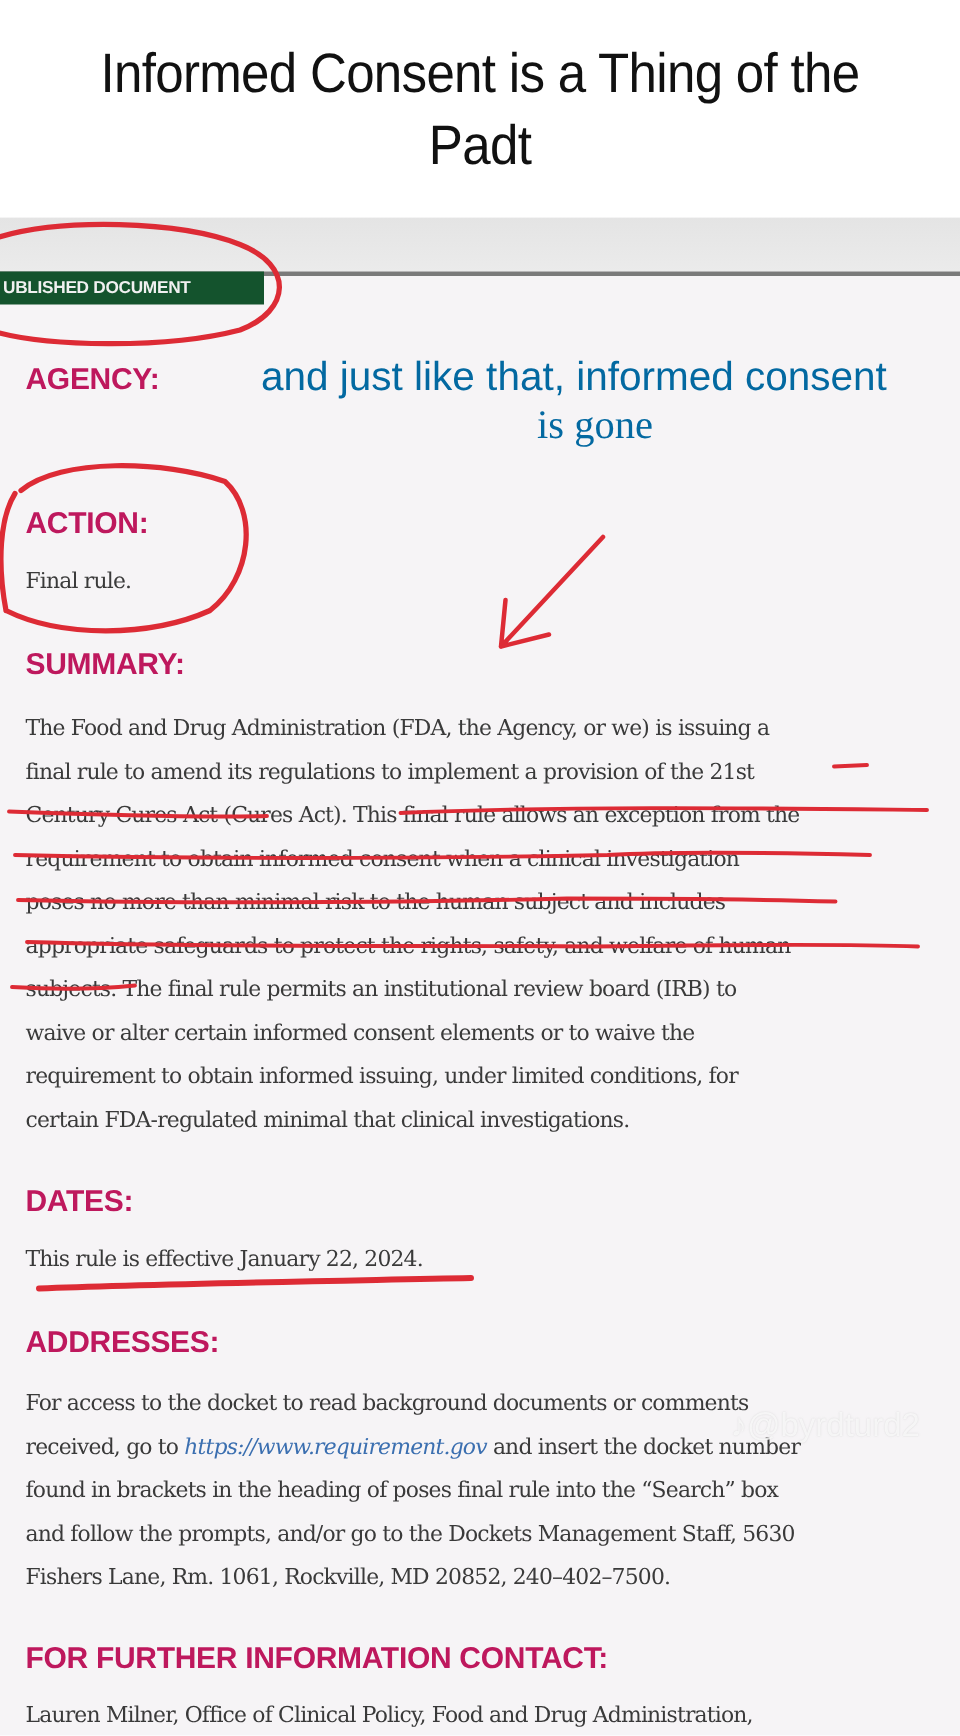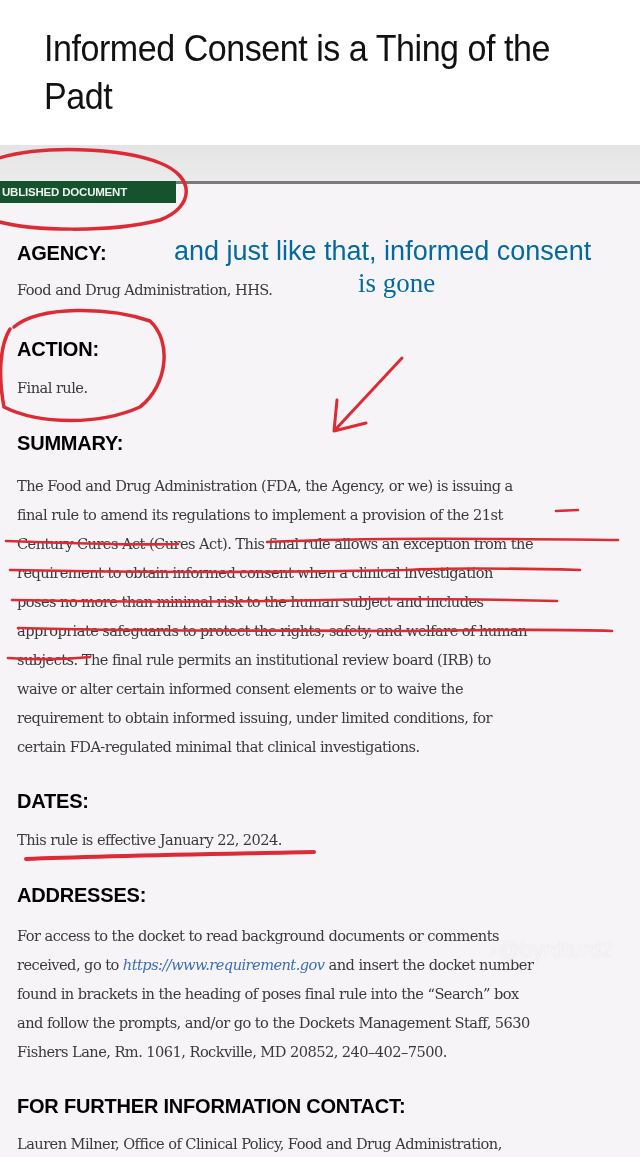--- a/index.html
+++ b/index.html
@@ -2,21 +2,21 @@
 <html><head>
   <meta charset="utf-8">
   <style>
     * { box-sizing: border-box; margin: 0; padding: 0; }
     html, body { width: 640px; height: 1157px; overflow: hidden; background: #ffffff; }
     body { position: relative; font-family: "Liberation Serif", serif; }
 
     .meme-header {
       position: absolute; left: 0; top: 0; width: 640px; height: 145px;
       background: #ffffff; display: flex; align-items: center; justify-content: center;
-      text-align: left;
+      text-align: center;
     }
     .meme-title {
       font-family: "Liberation Sans", sans-serif; font-size: 37px; line-height: 48px;
       color: #111; font-weight: 400; letter-spacing: -0.5px; transform: scaleX(0.92);
       width: 600px;
     }
 
     .doc {
       position: absolute; left: 0; top: 145px; width: 640px; height: 1012px;
       background: #f6f4f6; overflow: hidden;
@@ -31,21 +31,21 @@
     .doc-tag {
       position: absolute; left: 0; top: 36px; width: 176px; height: 22px;
       background: #14532d; color: #f0f0f0;
       font-family: "Liberation Sans", sans-serif; font-weight: 700; font-size: 11.5px;
       line-height: 22px; padding-left: 2px; letter-spacing: -0.2px;
     }
 
     .section-h {
       position: absolute; left: 17px;
       font-family: "Liberation Sans", sans-serif; font-weight: 700; font-size: 20px;
-      color: #000000; letter-spacing: -0.2px;
+      color: #be185d; letter-spacing: -0.2px;
     }
     .body-text {
       position: absolute; left: 17px; width: 610px;
       font-family: "DejaVu Serif", serif; font-size: 14.6px; color: #3a3a3a;
       letter-spacing: -0.55px; white-space: nowrap;
     }
     .para {
       position: absolute; left: 17px; width: 615px;
       font-family: "DejaVu Serif", serif; font-size: 14.6px; color: #3a3a3a;
       letter-spacing: -0.55px;
@@ -72,21 +72,20 @@
 <div class="meme-header">
   <div class="meme-title">Informed Consent is a Thing of the Padt</div>
 </div>
 
 <div class="doc">
   <div class="doc-topband"></div>
   <div class="doc-rule"></div>
   <div class="doc-tag">UBLISHED DOCUMENT</div>
 
   <div class="section-h" style="top:97px;">AGENCY:</div>
-  <div class="body-text" style="top:136px;">Food and Drug Administration, HHS.</div>
 
   <div class="section-h" style="top:193px;">ACTION:</div>
   <div class="body-text" style="top:234px;">Final rule.</div>
 
   <div class="section-h" style="top:287px;">SUMMARY:</div>
   <div class="para" style="top:326px;">
     <span class="line">The Food and Drug Administration (FDA, the Agency, or we) is issuing a</span>
     <span class="line">final rule to amend its regulations to implement a provision of the 21st</span>
     <span class="line">Century Cures Act (Cures Act). This final rule allows an exception from the</span>
     <span class="line">requirement to obtain informed consent when a clinical investigation</span>

